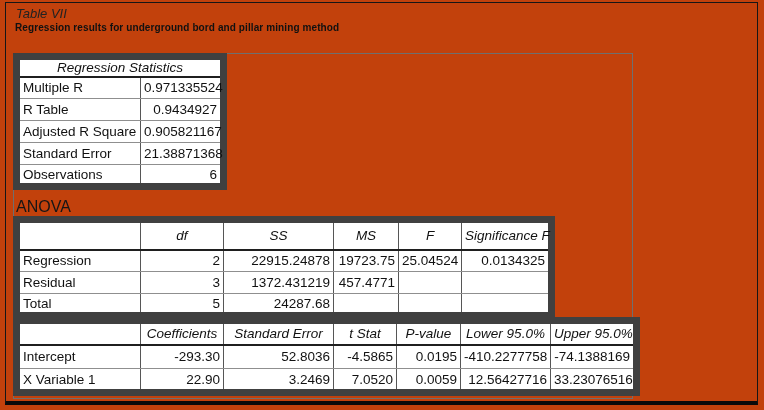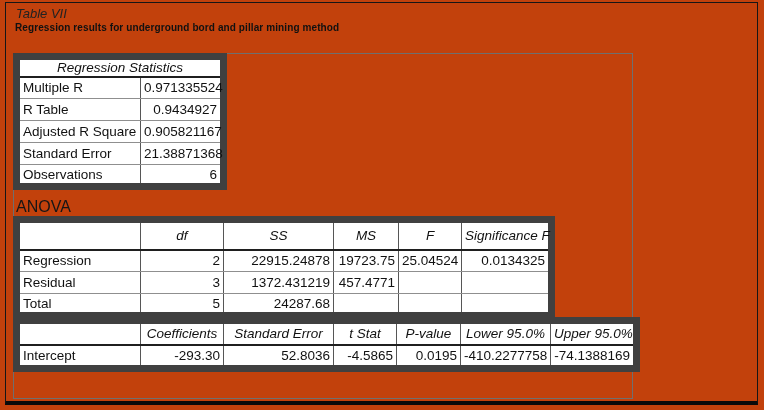--- a/index.html
+++ b/index.html
@@ -194,15 +194,24 @@
     </tr>
     <tr>
       <td class="lbl">Intercept</td>
       <td class="num">-293.30</td>
       <td class="num">52.8036</td>
       <td class="num">-4.5865</td>
       <td class="num">0.0195</td>
       <td class="num">-410.2277758</td>
       <td class="num">-74.1388169</td>
     </tr>
+    <tr>
+      <td class="lbl">X Variable 1</td>
+      <td class="num">22.90</td>
+      <td class="num">3.2469</td>
+      <td class="num">7.0520</td>
+      <td class="num">0.0059</td>
+      <td class="num">12.56427716</td>
+      <td class="num">33.23076516</td>
+    </tr>
   </tbody>
     </table>
 </div>
 
 </body></html>

